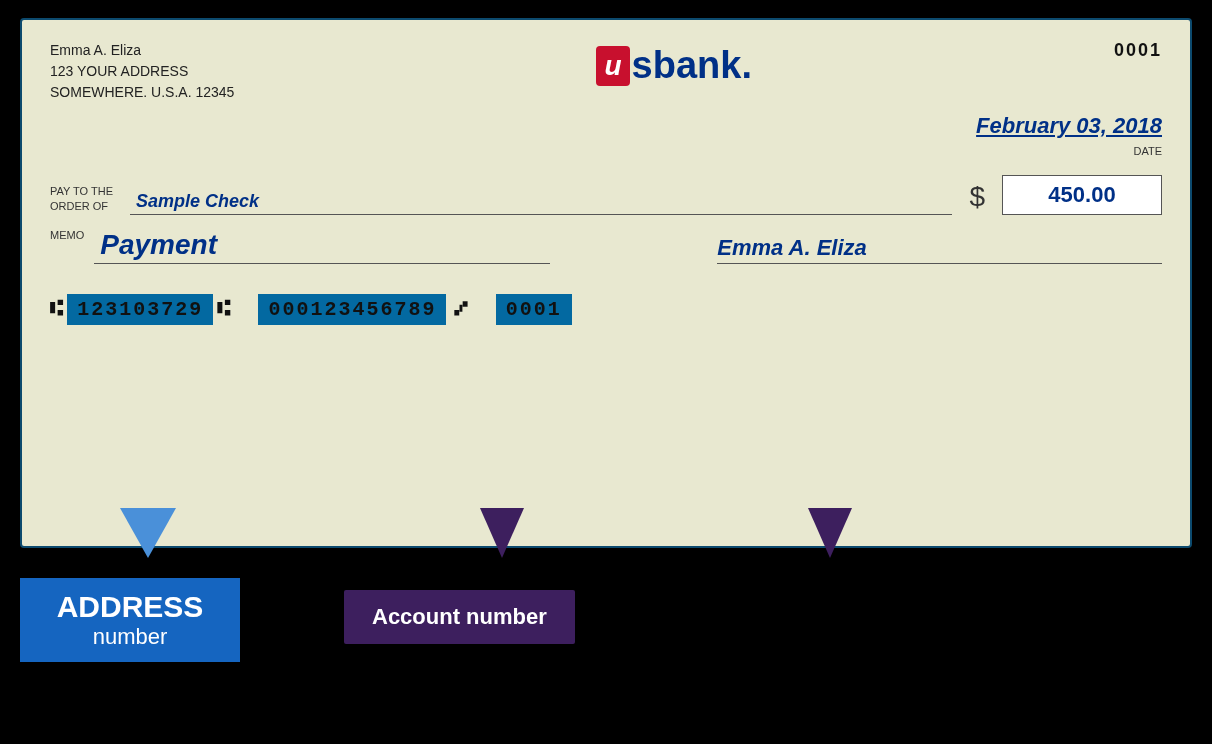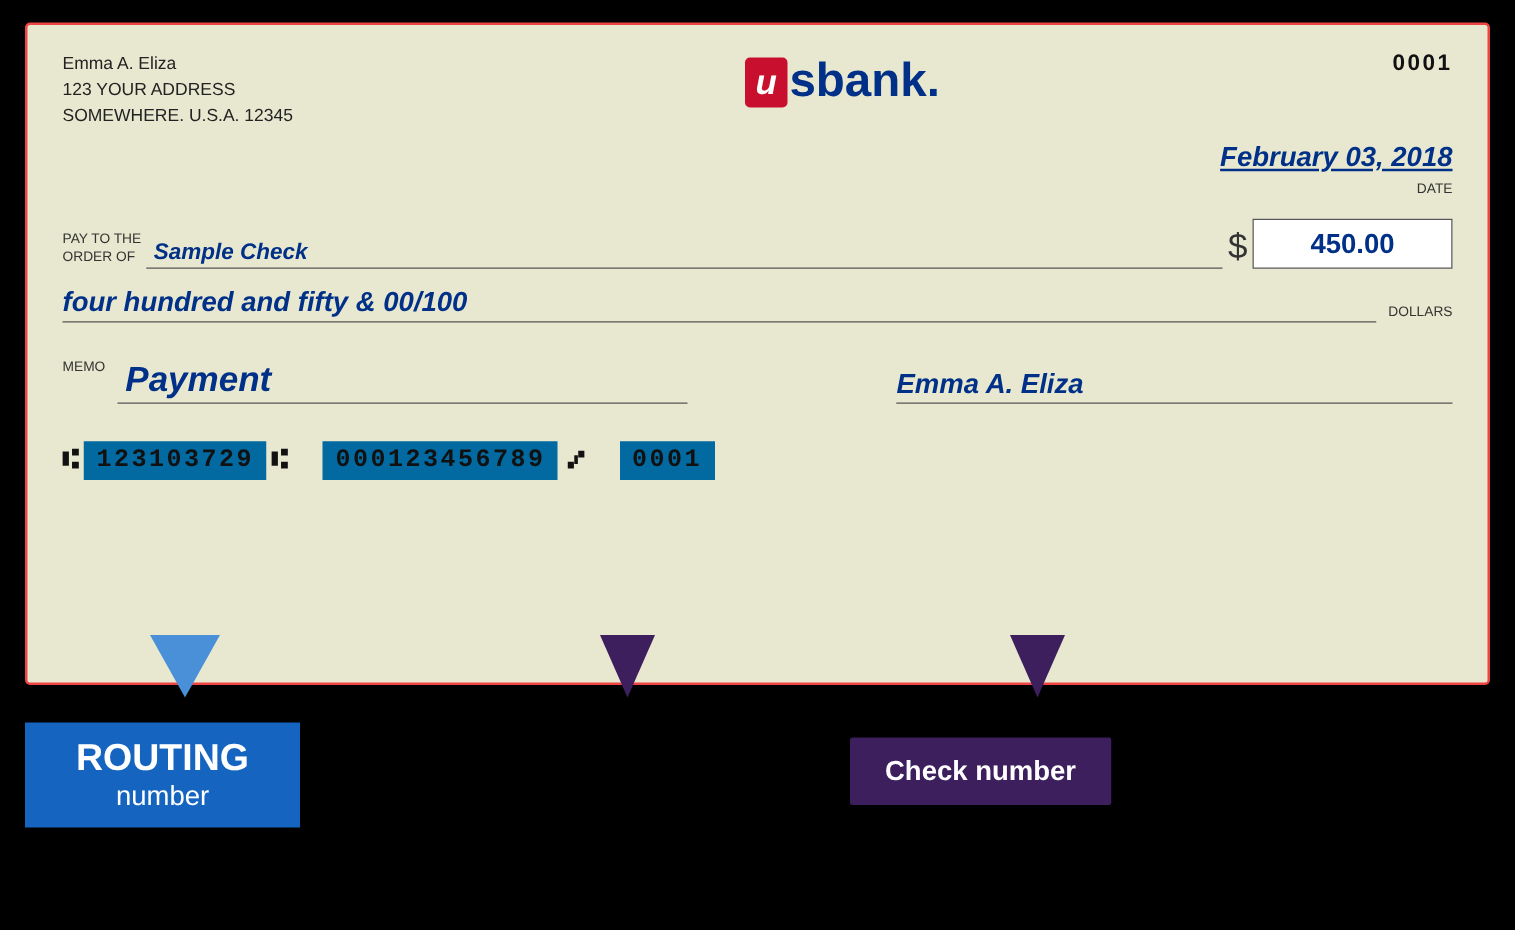--- a/index.html
+++ b/index.html
@@ -15,21 +15,21 @@
 
     
     .check-wrapper {
       background: #000;
       padding: 18px 20px 0 20px;
       flex: 0 0 auto;
     }
 
     .check {
       background: #e8e8d0;
-      border: 2px solid #ef4444;
+      border: 2px solid #0c4a6e;
       border-radius: 4px;
       padding: 20px 28px 18px 28px;
       position: relative;
       width: 1172px;
       height: 530px;
     }
 
     
     .check-top {
       display: flex;
@@ -108,21 +108,21 @@
       font-size: 11px;
       color: #333;
       text-align: right;
     }
 
     
     .pay-to-row {
       display: flex;
       align-items: flex-end;
       margin-bottom: 14px;
-      gap: 4px;
+      gap: 17px;
       justify-content: space-between;
     }
 
     .pay-to-label {
       font-size: 11px;
       color: #333;
       white-space: nowrap;
       line-height: 1.3;
       padding-bottom: 2px;
     }
@@ -382,26 +382,20 @@
 
     <div class="pay-to-row">
       <div class="pay-to-label">PAY TO THE<br>ORDER OF</div>
       <div class="pay-to-line">
         <span class="pay-to-name">Sample Check</span>
       </div>
       <span class="dollar-sign">$</span>
       <div class="amount-box">450.00</div>
     </div>
 
-    <div class="amount-words-row">
-      <div class="amount-words-line">
-        <span class="amount-words">four hundred and fifty &amp; 00/100</span>
-      </div>
-      <span class="dollars-label">DOLLARS</span>
-    </div>
 
     <div class="memo-sig-row">
       <div class="memo-section">
         <span class="memo-label">MEMO</span>
         <div class="memo-line">
           <span class="memo-value">Payment</span>
         </div>
       </div>
       <div class="sig-section">
         <span class="sig-value">Emma A. Eliza</span>
@@ -424,22 +418,22 @@
 
 <div class="bottom-section">
 
   <div class="arrow-routing"></div>
 
   <div class="arrow-account"></div>
 
   <div class="arrow-check"></div>
 
   <div class="label-routing">
-    <span class="label-routing-title">ROUTING</span>
+    <span class="label-routing-title">ADDRESS</span>
     <span class="label-routing-sub">number</span>
   </div>
 
-
-  <div class="label-check">
-    <span>Check number</span>
+  <div class="label-account">
+    <span>Account number</span>
   </div>
 
+
 </div>
 
 </body></html>

